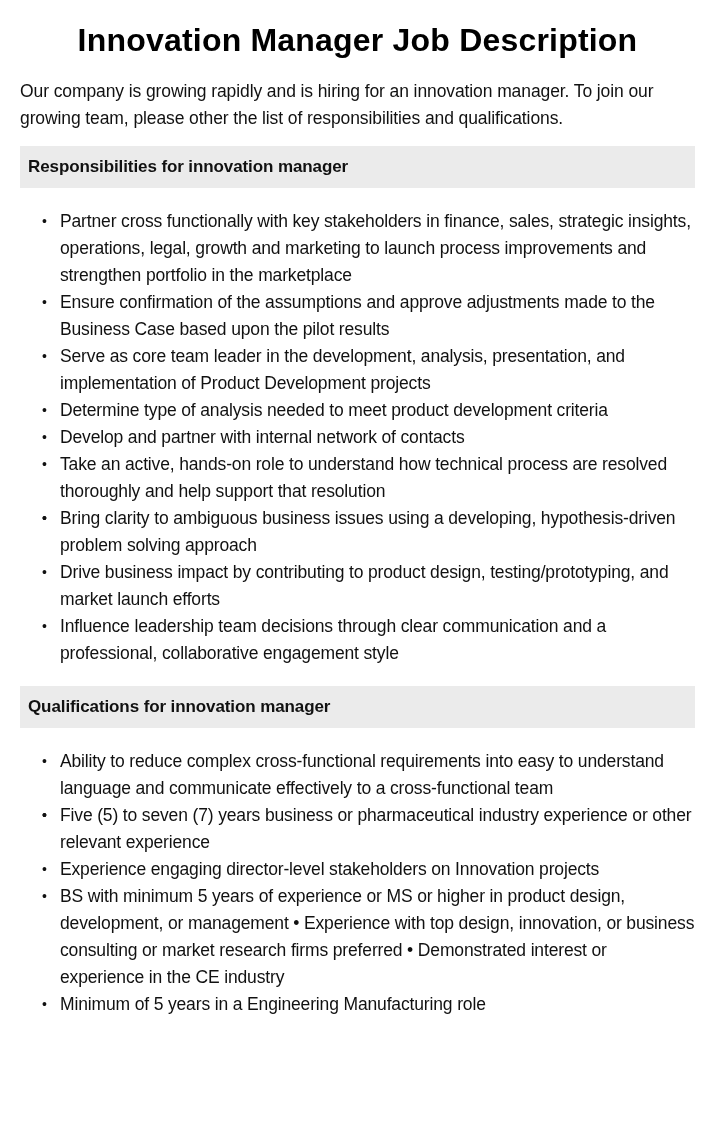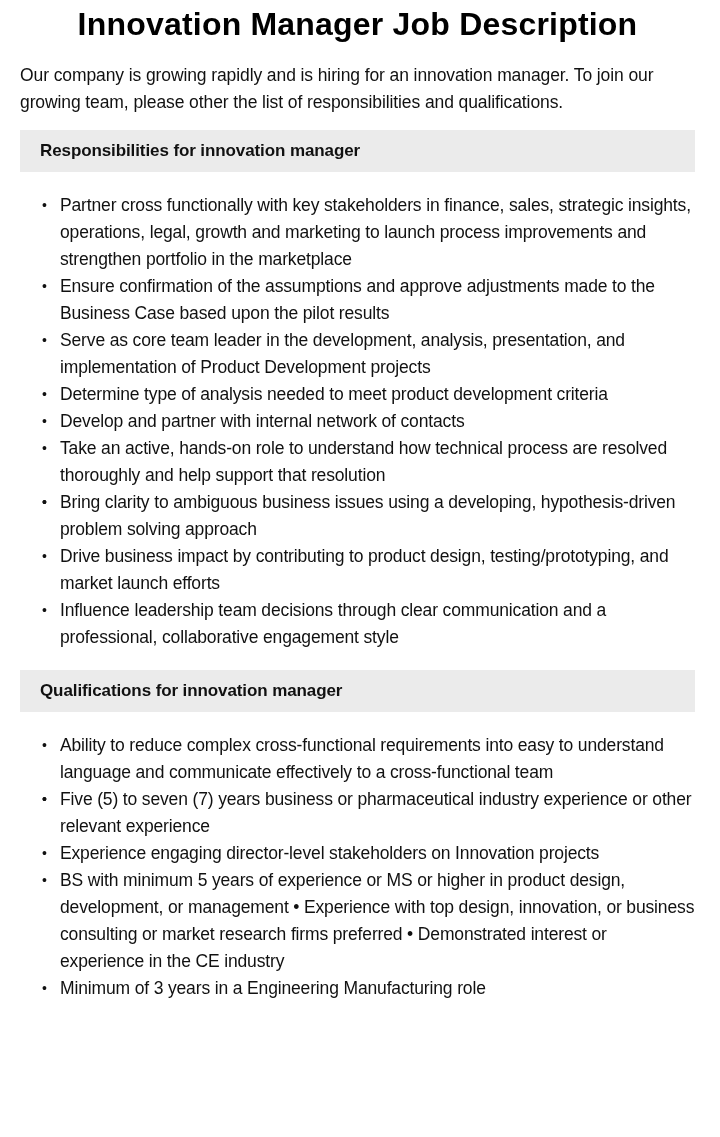--- a/index.html
+++ b/index.html
@@ -6,40 +6,40 @@
     body {
       width: 720px;
       height: 1137px;
       overflow: hidden;
       font-family: "Liberation Sans", "DejaVu Sans", sans-serif;
       color: #111111;
     }
     .page { padding: 0 25px 0 20px; }
     h1 {
       margin: 0;
-      padding-top: 2px;
+      padding-top: 18px;
       height: 48px;
       line-height: 44px;
       text-align: center;
       font-size: 32px;
       font-weight: bold;
       color: #000;
       letter-spacing: 0.2px;
     }
     .intro {
       margin: 12px 0 0 0;
       font-size: 17.5px;
       line-height: 27px;
       letter-spacing: -0.1px;
     }
     .section-header {
       background: #ebebeb;
       height: 42px;
       line-height: 42px;
-      padding-left: 20px;
+      padding-left: 8px;
       font-size: 17px;
       font-weight: bold;
       color: #111;
       letter-spacing: -0.1px;
     }
     .resp-header { margin-top: 14px; }
     .qual-header { margin-top: 19px; }
     ul {
       margin: 0;
       padding: 0 0 0 40px;
@@ -81,15 +81,15 @@
     <li><span class="bullet">•</span><span>Influence leadership team decisions through clear communication and a professional, collaborative engagement style</span></li>
   </ul>
 
   <div class="section-header qual-header">Qualifications for innovation manager</div>
   <ul class="qual-list">
     <li><span class="bullet">•</span><span>Ability to reduce complex cross-functional requirements into easy to understand language and communicate effectively to a cross-functional team</span></li>
     <li><span class="bullet">•</span></li>
     <li><span class="bullet">•</span><span>Five (5) to seven (7) years business or pharmaceutical industry experience or other relevant experience</span></li>
     <li><span class="bullet">•</span><span>Experience engaging director-level stakeholders on Innovation projects</span></li>
     <li><span class="bullet">•</span><span>BS with minimum 5 years of experience or MS or higher in product design, development, or management • Experience with top design, innovation, or business consulting or market research firms preferred • Demonstrated interest or experience in the CE industry</span></li>
-    <li><span class="bullet">•</span><span>Minimum of 3 years in a Engineering Manufacturing role</span></li>
+    <li><span class="bullet">•</span><span>Minimum of 5 years in a Engineering Manufacturing role</span></li>
   </ul>
 </div>
 
 </body></html>

